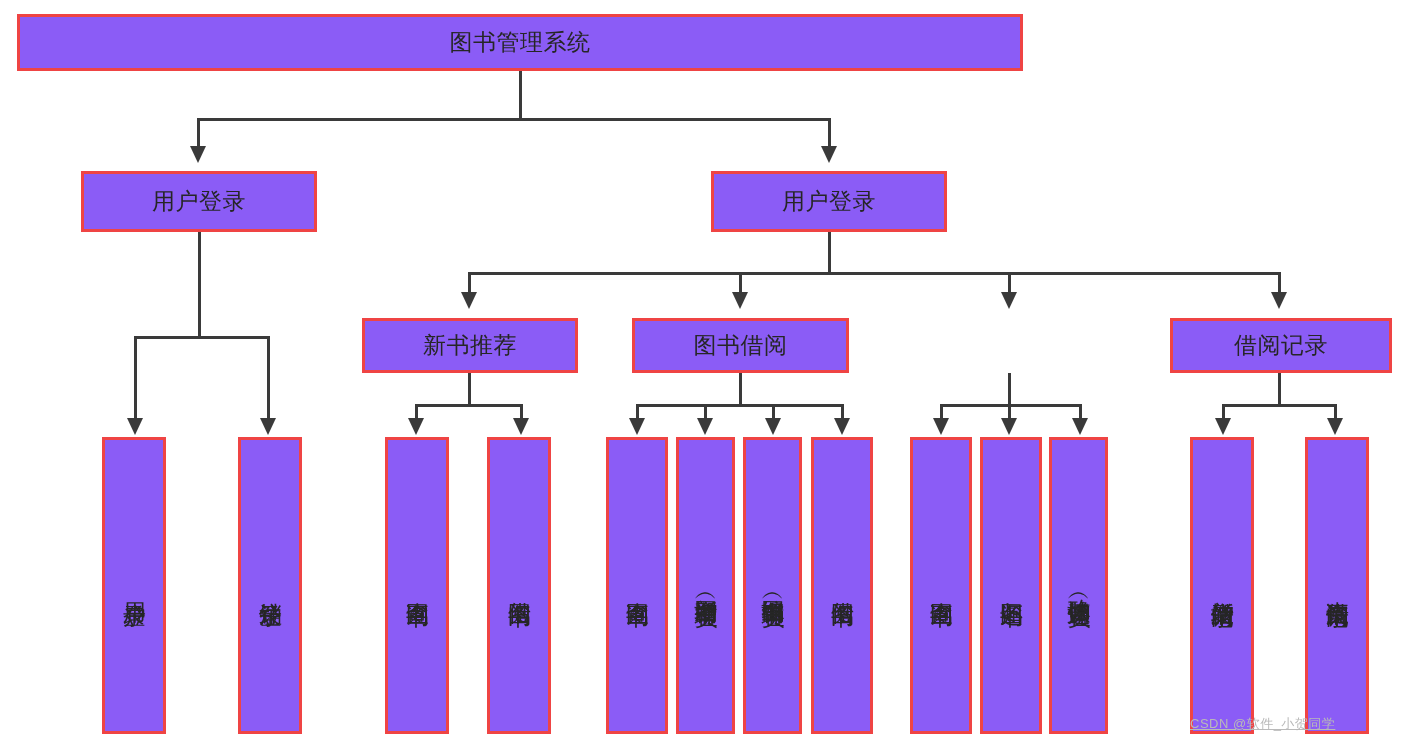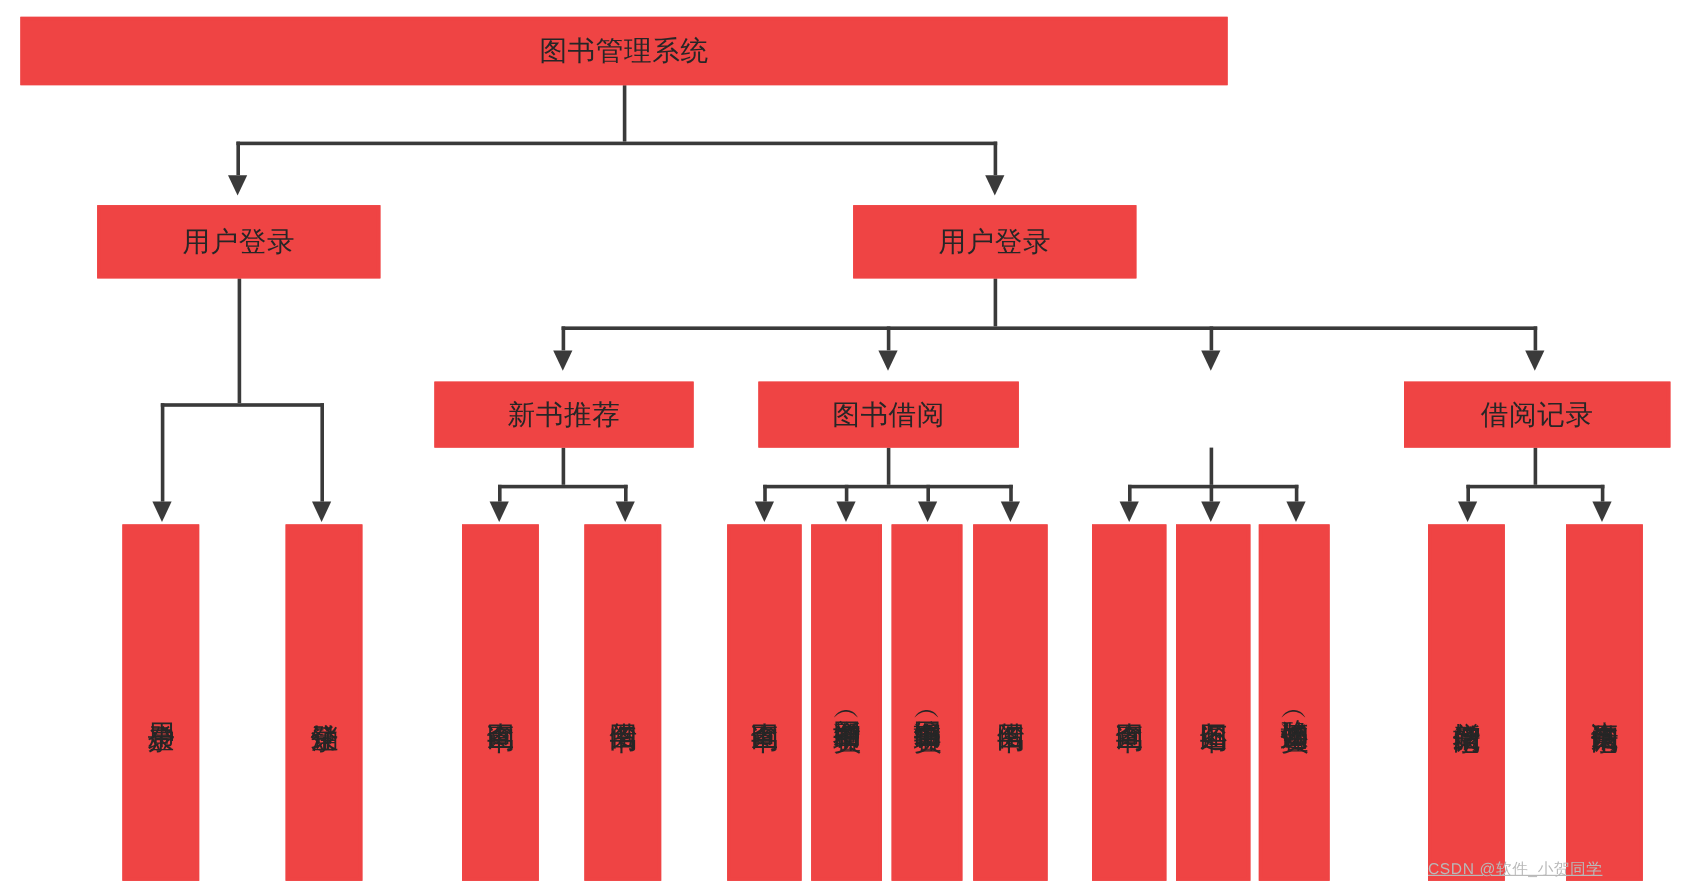--- a/index.html
+++ b/index.html
@@ -16,21 +16,21 @@
     width: 1405px;
     height: 747px;
     background: #ffffff;
     overflow: hidden;
   }
   
   .node {
     position: absolute;
     box-sizing: border-box;
     border: 3px solid #ef4444;
-    background: #ef4444;
+    background: #8b5cf6;
     display: flex;
     align-items: center;
     justify-content: center;
     color: #262626;
     z-index: 3;
   }
   .node .label {
     display: block;
     text-align: center;
     line-height: 1.18;

